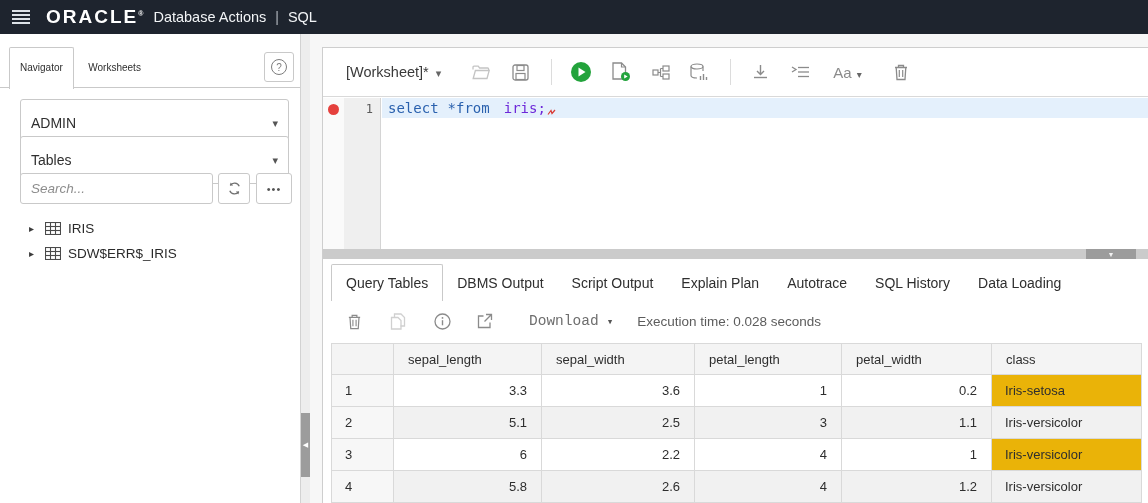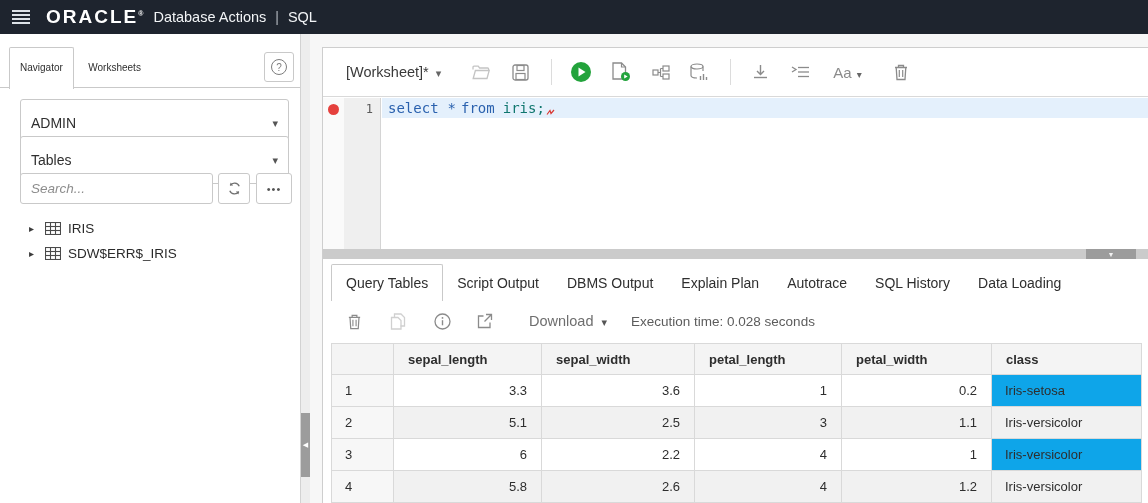--- a/index.html
+++ b/index.html
@@ -78,53 +78,53 @@
   .gutter-bp { position:absolute; left:0; top:0; width:21px; height:100%; background:#fafafa; }
   .gutter-ln { position:absolute; left:21px; top:0; width:37px; height:100%;
                background:#efefef; border-right:1px solid #d4d4d4; }
   .breakpoint { position:absolute; left:5px; top:6px; width:11px; height:11px;
                 border-radius:50%; background:#e5413d; cursor:pointer; }
   .lnum { position:absolute; right:7px; top:4px; font-family:"DejaVu Sans Mono", monospace;
           font-size:12px; color:#5b5b5b; }
   .codeline { position:absolute; left:59px; top:0; right:0; height:20px;
               background:#e4f0fc; display:flex; align-items:center;
               font-family:"DejaVu Sans Mono", monospace; font-size:14px; }
-  .codeline .kw { color:#2a61ae; margin-left:5px; }
+  .codeline .kw { color:#2a61ae; }
   .codeline .kw:first-child { margin-left:6px; }
   .codeline .op { color:#2a61ae; margin-left:9px; }
-  .codeline .ident { color:#0f766e; margin-left:8px; }
+  .codeline .ident { color:#6d28d9; margin-left:14px; }
   .squiggle { margin-left:1px; margin-top:8px; }
 
   .hsplit { position:absolute; left:0; top:201px; width:100%; height:10px; background:#cbcbcb; }
   .hsplit-handle { position:absolute; left:763px; top:0; width:50px; height:10px;
                    background:#9c9c9c; display:flex; align-items:center;
                    justify-content:center; cursor:pointer; }
   .hsplit-handle span { color:#f2f2f2; font-size:7px; }
 
   
   .bottom { position:absolute; left:0; top:211px; width:100%; height:245px; background:#fff; }
   .r-tabbar { position:absolute; left:8px; top:5px; height:37px; display:flex; align-items:stretch; }
   .r-tab { padding:0 14px; display:flex; align-items:center; font-size:14px;
            color:#2f2f2f; cursor:pointer; }
   .r-tab.active { border:1px solid #c9c9c9; border-bottom:none; border-radius:2px 2px 0 0;
                   background:#fff; }
   .r-toolbar { position:absolute; left:21px; top:47px; height:30px; display:flex;
                align-items:center; }
-  .dl { font-size:14.5px; color:#6e6e6e; cursor:pointer; }
+  .dl { font-size:14.5px; color:#6e6e6e; cursor:pointer;font-family:Liberation Mono, monospace; }
   .dl .caret { font-size:11px; color:#555; margin-left:8px; }
   .exec { font-size:13.5px; color:#5c5c5c; }
 
   table.grid { position:absolute; left:8px; top:84px; border-collapse:collapse;
                table-layout:fixed; font-size:13px; color:#2e2e2e; }
   .grid th, .grid td { border:1px solid #d9d9d9; overflow:hidden; white-space:nowrap; }
-  .grid th { height:31px; background:#f4f4f4; font-weight:bold; text-align:left;
+  .grid th { height:31px; background:#f4f4f4; font-weight:normal; text-align:left;
              padding-left:14px; }
   .grid td { height:32px; }
   .grid td.num { text-align:right; padding-right:14px; background:#fff; }
-  .grid td.cls { text-align:left; padding-left:13px; background:#0ea5e9; }
+  .grid td.cls { text-align:left; padding-left:13px; background:#eab308; }
   .grid td.rn  { text-align:left; padding-left:13px; background:#f7f7f7; }
   .grid tr.stripe td.num, .grid tr.stripe td.cls { background:#f1f1f1; }
 
   svg.icon { display:block; }
 </style>
 </head>
 <body>
 
 <div class="topbar">
   <div class="hamburger">
@@ -302,24 +302,24 @@
       <span>▼</span>
     </div>
   </div>
 
   <div class="bottom">
     <div class="r-tabbar">
       <div class="r-tab active">
           <span>Query Tables</span>
         </div>
       <div class="r-tab">
+          <span>DBMS Output</span>
+        </div>
+      <div class="r-tab">
           <span>Script Output</span>
-        </div>
-      <div class="r-tab">
-          <span>DBMS Output</span>
         </div>
       <div class="r-tab">
           <span>Explain Plan</span>
         </div>
       <div class="r-tab">
           <span>Autotrace</span>
         </div>
       <div class="r-tab">
           <span>SQL History</span>
         </div>

